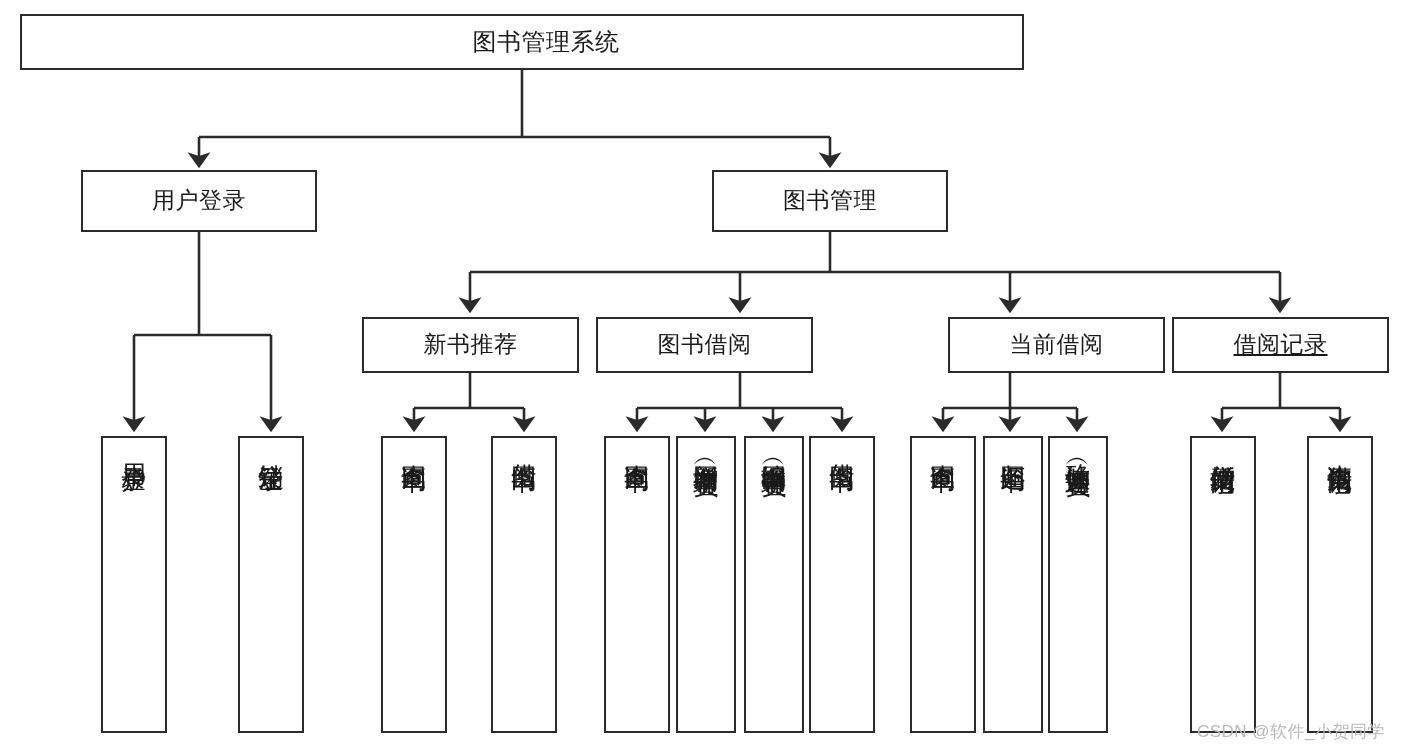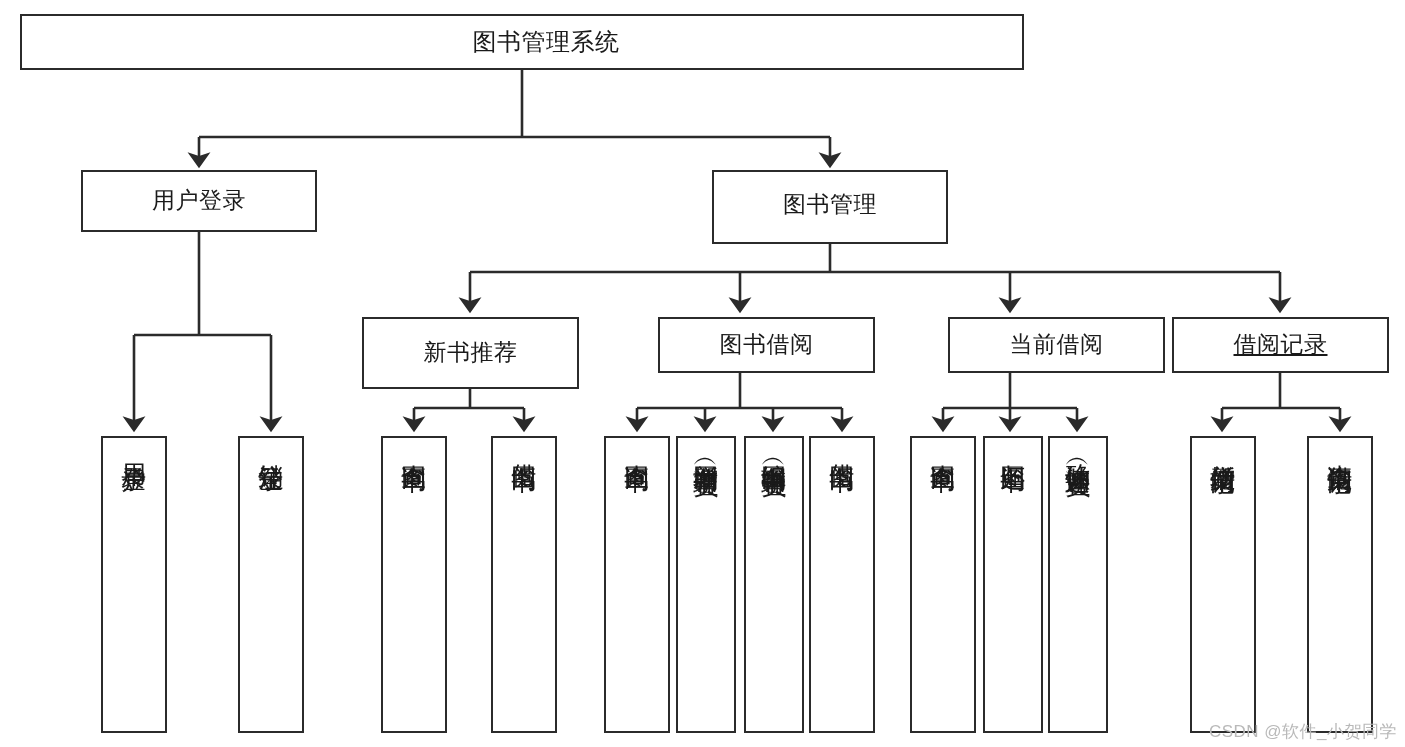--- a/index.html
+++ b/index.html
@@ -59,21 +59,21 @@
     writing-mode: vertical-rl;
     text-orientation: upright;
     font-size: 25px;
     line-height: 1.06;
     letter-spacing: 1.5px;
     white-space: nowrap;
     text-align: left;
   }
   .watermark {
     position: absolute;
-    right: 8px;
+    right: 20px;
     bottom: 4px;
     font-size: 17px;
     color: #b9b9b9;
     letter-spacing: 0.5px;
     white-space: nowrap;
   }
 </style>
 </head>
 <body>
 
@@ -129,28 +129,28 @@
     </g>
   </svg>
 
   <div class="node h root" style="left:20px; top:14px; width:1004px; height:56px;padding-left:48px;">
     <span class="lbl">图书管理系统</span>
   </div>
 
   <div class="node h" style="left:81px; top:170px; width:236px; height:62px;">
     <span class="lbl">用户登录</span>
   </div>
-  <div class="node h" style="left:712px; top:170px; width:236px; height:74px;font-family:Liberation Mono, monospace;">
+  <div class="node h" style="left:712px; top:170px; width:236px; height:62px;">
     <span class="lbl">图书管理</span>
   </div>
 
-  <div class="node h" style="left:362px; top:317px; width:217px; height:72px;">
+  <div class="node h" style="left:362px; top:317px; width:217px; height:56px;">
     <span class="lbl">新书推荐</span>
   </div>
-  <div class="node h" style="left:658px; top:317px; width:217px; height:56px;">
+  <div class="node h" style="left:596px; top:317px; width:217px; height:56px;">
     <span class="lbl">图书借阅</span>
   </div>
   <div class="node h" style="left:948px; top:317px; width:217px; height:56px;">
     <span class="lbl">当前借阅</span>
   </div>
   <div class="node h" style="left:1172px; top:317px; width:217px; height:56px;text-decoration:underline;">
     <span class="lbl">借阅记录</span>
   </div>
 
   <div class="node v" style="left:101px; top:436px; width:66px; height:297px;">

